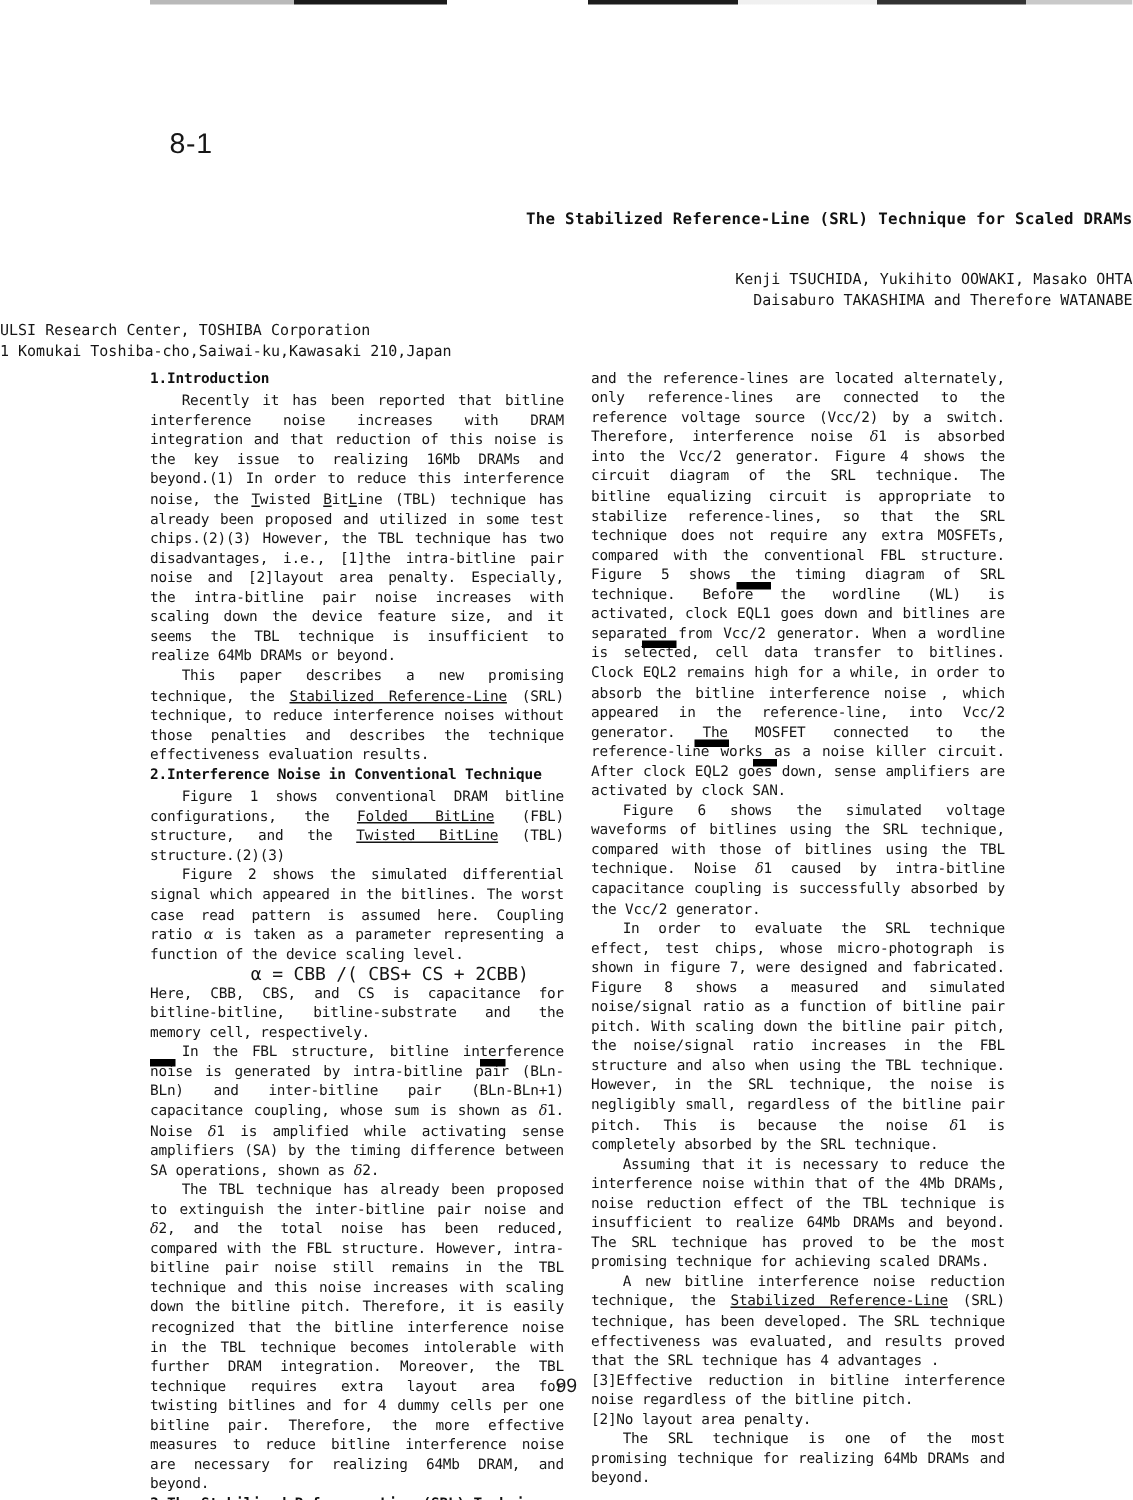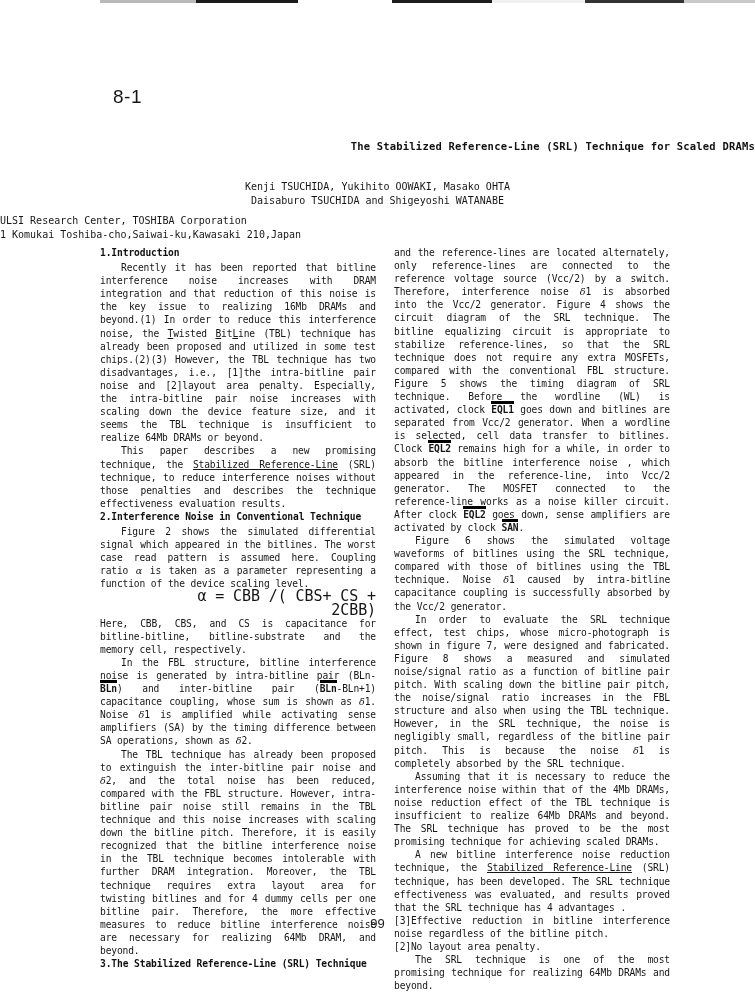--- a/index.html
+++ b/index.html
@@ -66,21 +66,21 @@
     font-size: 10.5px;
     font-weight: bold;
     letter-spacing: 0.2px;
     color: #121212;
   }
 
   .authors {
     position: absolute;
     left: 0; top: 180px;
     width: 755px;
-    text-align: center;
+    text-align: right;
     font-size: 10px;
     line-height: 14px;
     color: #161616;
   }
 
   .affiliation {
     position: absolute;
     left: 0; top: 214px;
     width: 755px;
     text-align: left;
@@ -118,33 +118,31 @@
     text-align: justify;
     text-justify: inter-word;
     letter-spacing: -0.15px;
     color: #151515;
     word-spacing: 0.2px;
   }
   p.indent { text-indent: 2.2em; }
 
   .eq {
     margin: 0;
-    font-size: 15px;
+    font-size: 12px;
     line-height: 13.1px;
     padding-left: 5.6em;
     letter-spacing: -0.1px;
     color: #151515;
-    text-align: right;
   }
 
   u.kw { text-decoration: underline; text-underline-offset: 1px; }
   .ovl {
-    border-top: 3px solid #000000;
-    padding-top: 0px;
-    font-weight: bold;
+    border-top: 5px solid #000000;
+    padding-top: 11px;
   }
   .gk { font-family: "DejaVu Serif", serif; font-style: italic; }
 
   .page-number {
     position: absolute;
     left: 0;
     top: 916px;
     width: 755px;
     text-align: center;
     font-family: "Liberation Sans", sans-serif;
@@ -158,40 +156,41 @@
 <div class="scan-artifact"></div>
 
 <div class="page">
 
   <div class="session-id">8-1</div>
 
   <div class="title">The Stabilized Reference-Line (SRL) Technique for Scaled DRAMs</div>
 
   <div class="authors">
     <div>Kenji TSUCHIDA,  Yukihito OOWAKI,  Masako OHTA</div>
-    <div>Daisaburo TSUCHIDA and Shigeyoshi WATANABE</div>
+    <div>Daisaburo TAKASHIMA and Therefore WATANABE</div>
   </div>
 
   <div class="affiliation">
     <div>ULSI Research Center, TOSHIBA Corporation</div>
     <div>1 Komukai Toshiba-cho,Saiwai-ku,Kawasaki 210,Japan</div>
   </div>
 
   <div class="columns">
 
     <div class="col">
 
       <h2 class="sec">1.Introduction</h2>
 
       <p class="body indent"><span>Recently it has been reported that bitline interference noise increases with DRAM integration and that reduction of this noise is the key issue to realizing 16Mb DRAMs and beyond.(1) In order to reduce this interference noise, the </span><u class="kw"><span>T</span></u><span>wisted </span><u class="kw"><span>B</span></u><span>it</span><u class="kw"><span>L</span></u><span>ine</span><span> (TBL) technique has already been proposed and utilized in some test chips.(2)(3)  However, the TBL technique has two disadvantages, i.e., [1]the intra-bitline pair noise and [2]layout area penalty. Especially, the intra-bitline pair noise increases with scaling down the device feature size, and it seems the TBL technique is insufficient to realize 64Mb DRAMs or beyond.</span></p>
 
       <p class="body indent"><span>This paper describes a new promising technique, the </span><u class="kw"><span>Stabilized Reference-Line</span></u><span> (SRL) technique, to reduce interference noises without those penalties and describes the technique effectiveness evaluation results.</span></p>
 
       <h2 class="sec sec-gap">2.Interference Noise in Conventional Technique</h2>
 
+      <p class="body indent"><span>Figure 1 shows conventional DRAM bitline configurations, the </span><u class="kw"><span>Folded BitLine</span></u><span> (FBL) structure, and the </span><u class="kw"><span>Twisted BitLine</span></u><span> (TBL) structure.(2)(3)</span></p>
 
       <p class="body indent"><span>Figure 2 shows the simulated differential signal which appeared in the bitlines. The worst case read pattern is assumed here. Coupling ratio </span><span class="gk">α</span><span> is taken as a parameter representing  a function of the device scaling level.</span></p>
 
       <p class="eq">α  =   CBB /( CBS+ CS + 2CBB)</p>
 
       <p class="body">Here, CBB, CBS, and CS is capacitance for bitline-bitline, bitline-substrate and the memory cell, respectively.</p>
 
       <p class="body indent"><span>In the FBL structure, bitline interference noise is generated by intra-bitline pair (BLn-</span><span class="ovl">BLn</span><span>) and inter-bitline pair (</span><span class="ovl">BLn</span><span>-BLn+1) capacitance coupling, whose sum is shown as  </span><span class="gk">δ</span><span>1. Noise  </span><span class="gk">δ</span><span>1 is amplified while activating sense amplifiers (SA) by the timing difference between SA operations, shown as </span><span class="gk">δ</span><span>2.</span></p>
 
       <p class="body indent"><span>The TBL technique has already been proposed to extinguish the inter-bitline pair noise and </span><span class="gk">δ</span><span>2, and the total noise has been reduced, compared with the FBL structure. However, intra-bitline pair noise still remains in the TBL technique and this noise increases with scaling down the bitline pitch. Therefore, it is easily recognized that the bitline interference noise in the TBL technique becomes intolerable with further DRAM integration. Moreover, the TBL technique requires extra layout area for twisting bitlines and for 4 dummy cells per one bitline pair. Therefore, the more effective measures to reduce bitline interference noise are necessary for realizing 64Mb DRAM, and beyond.</span></p>

